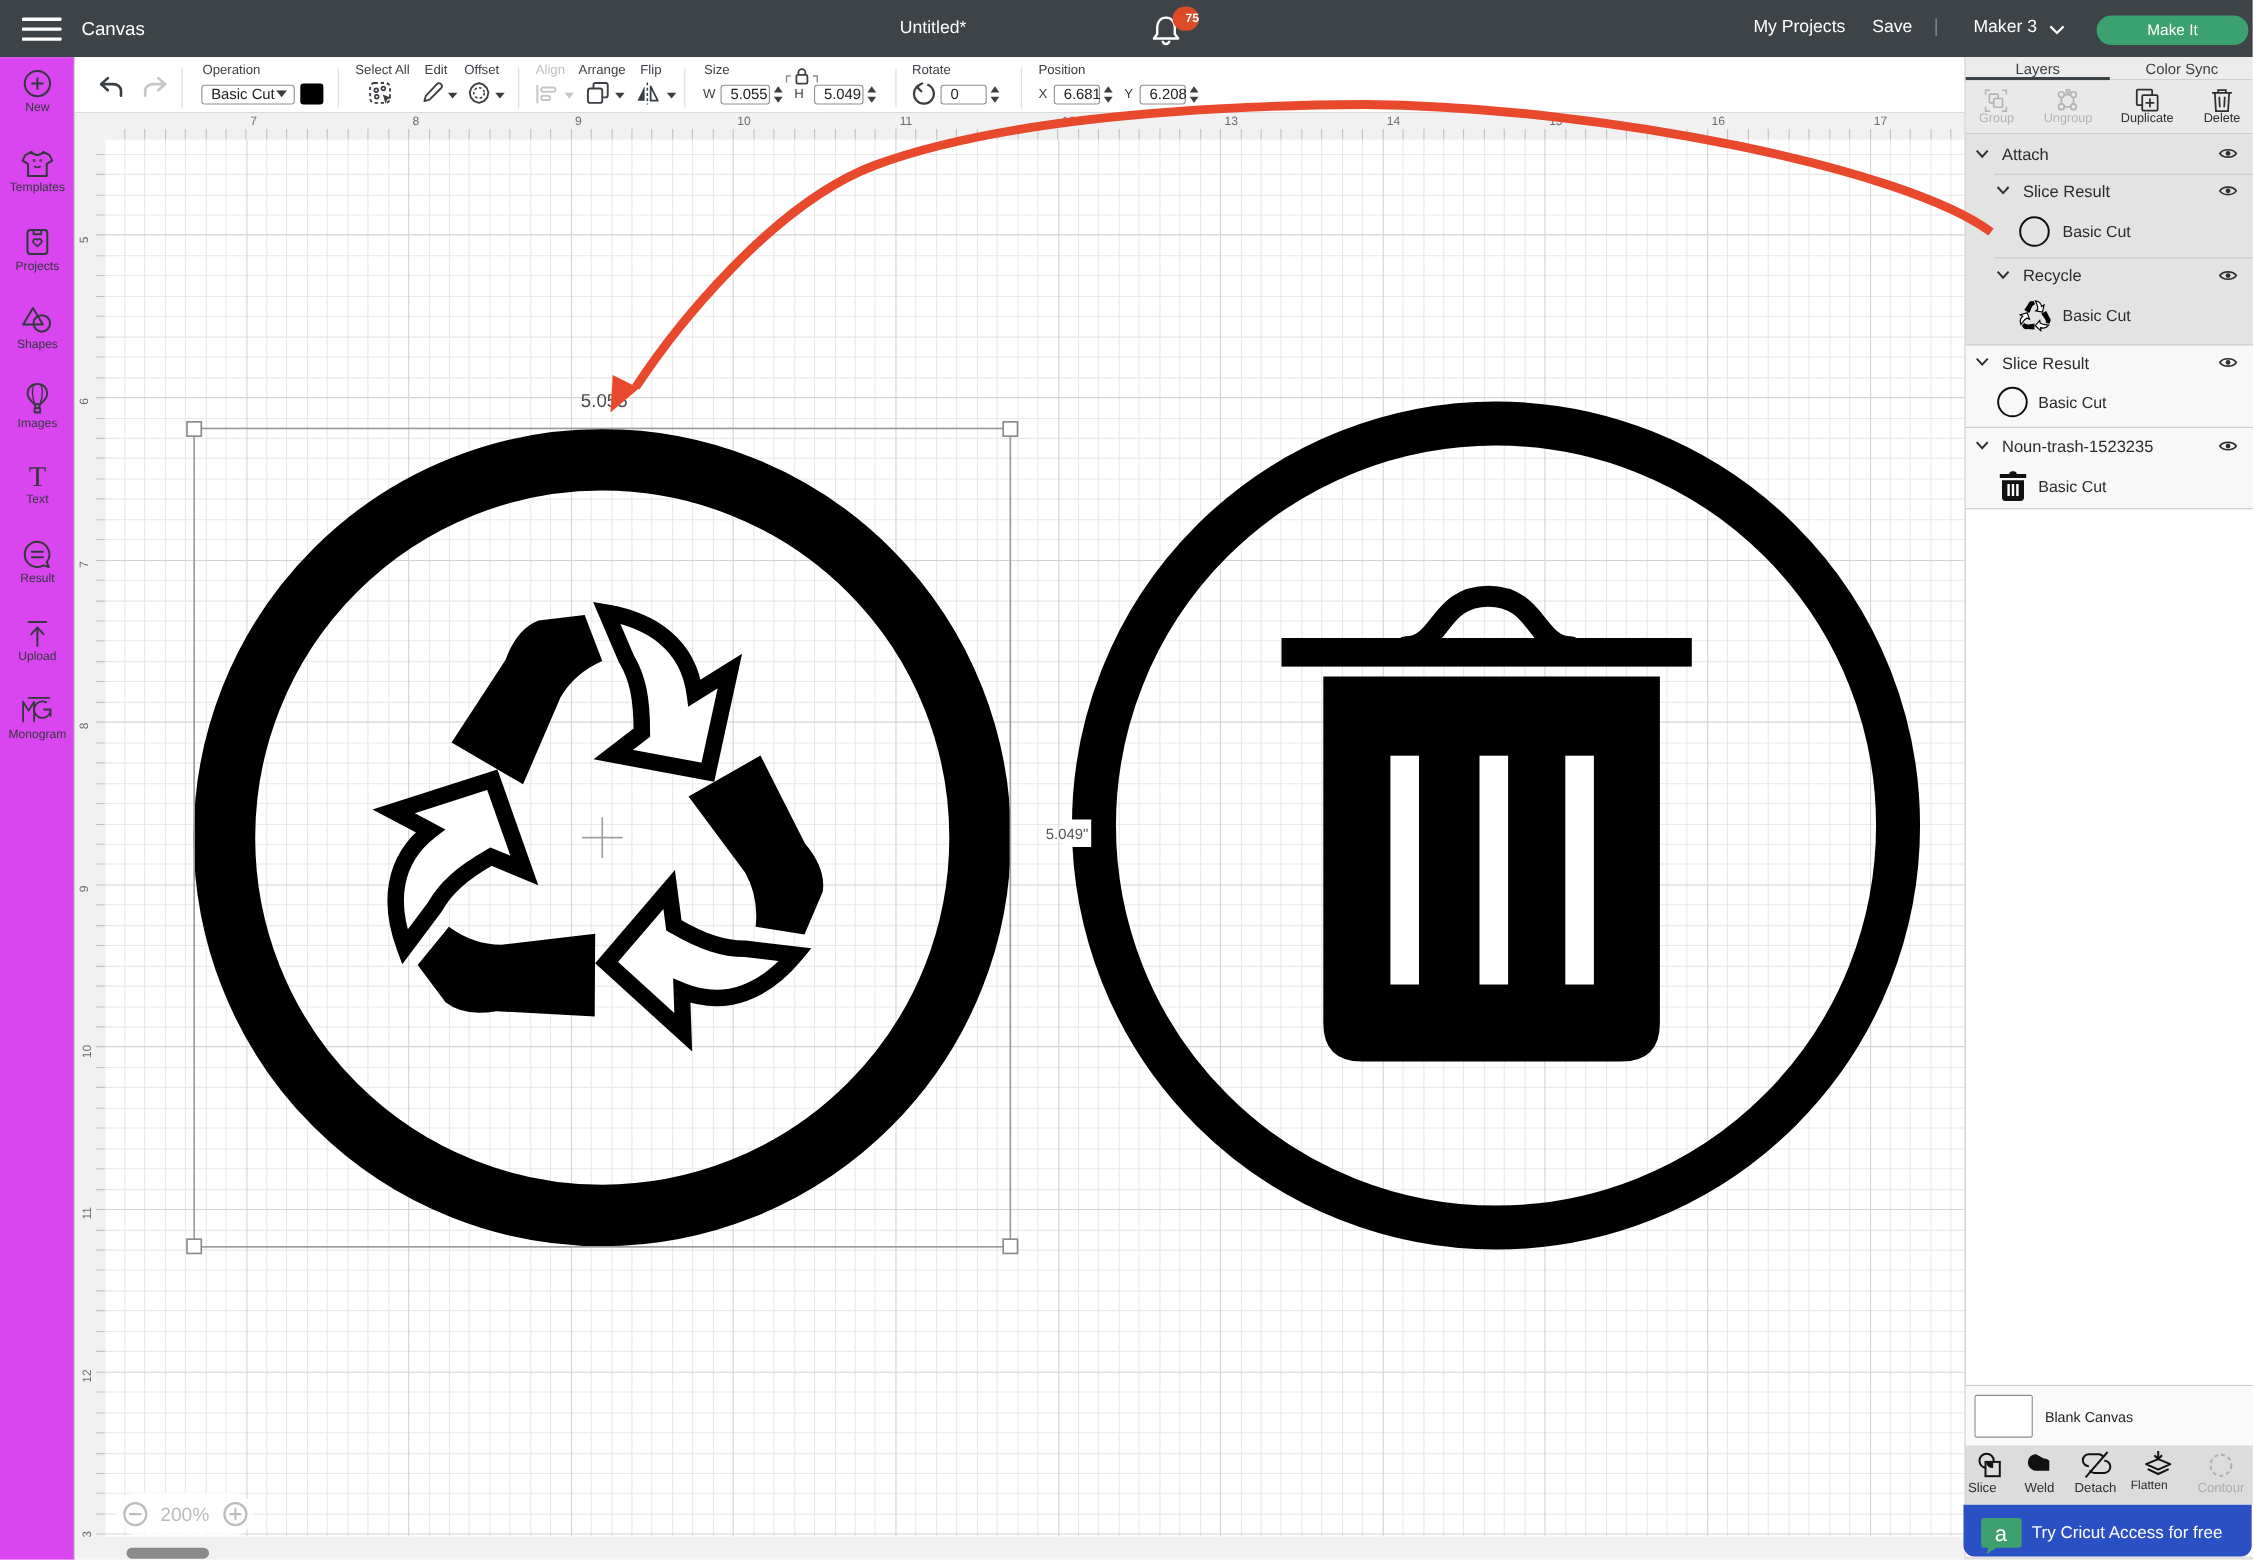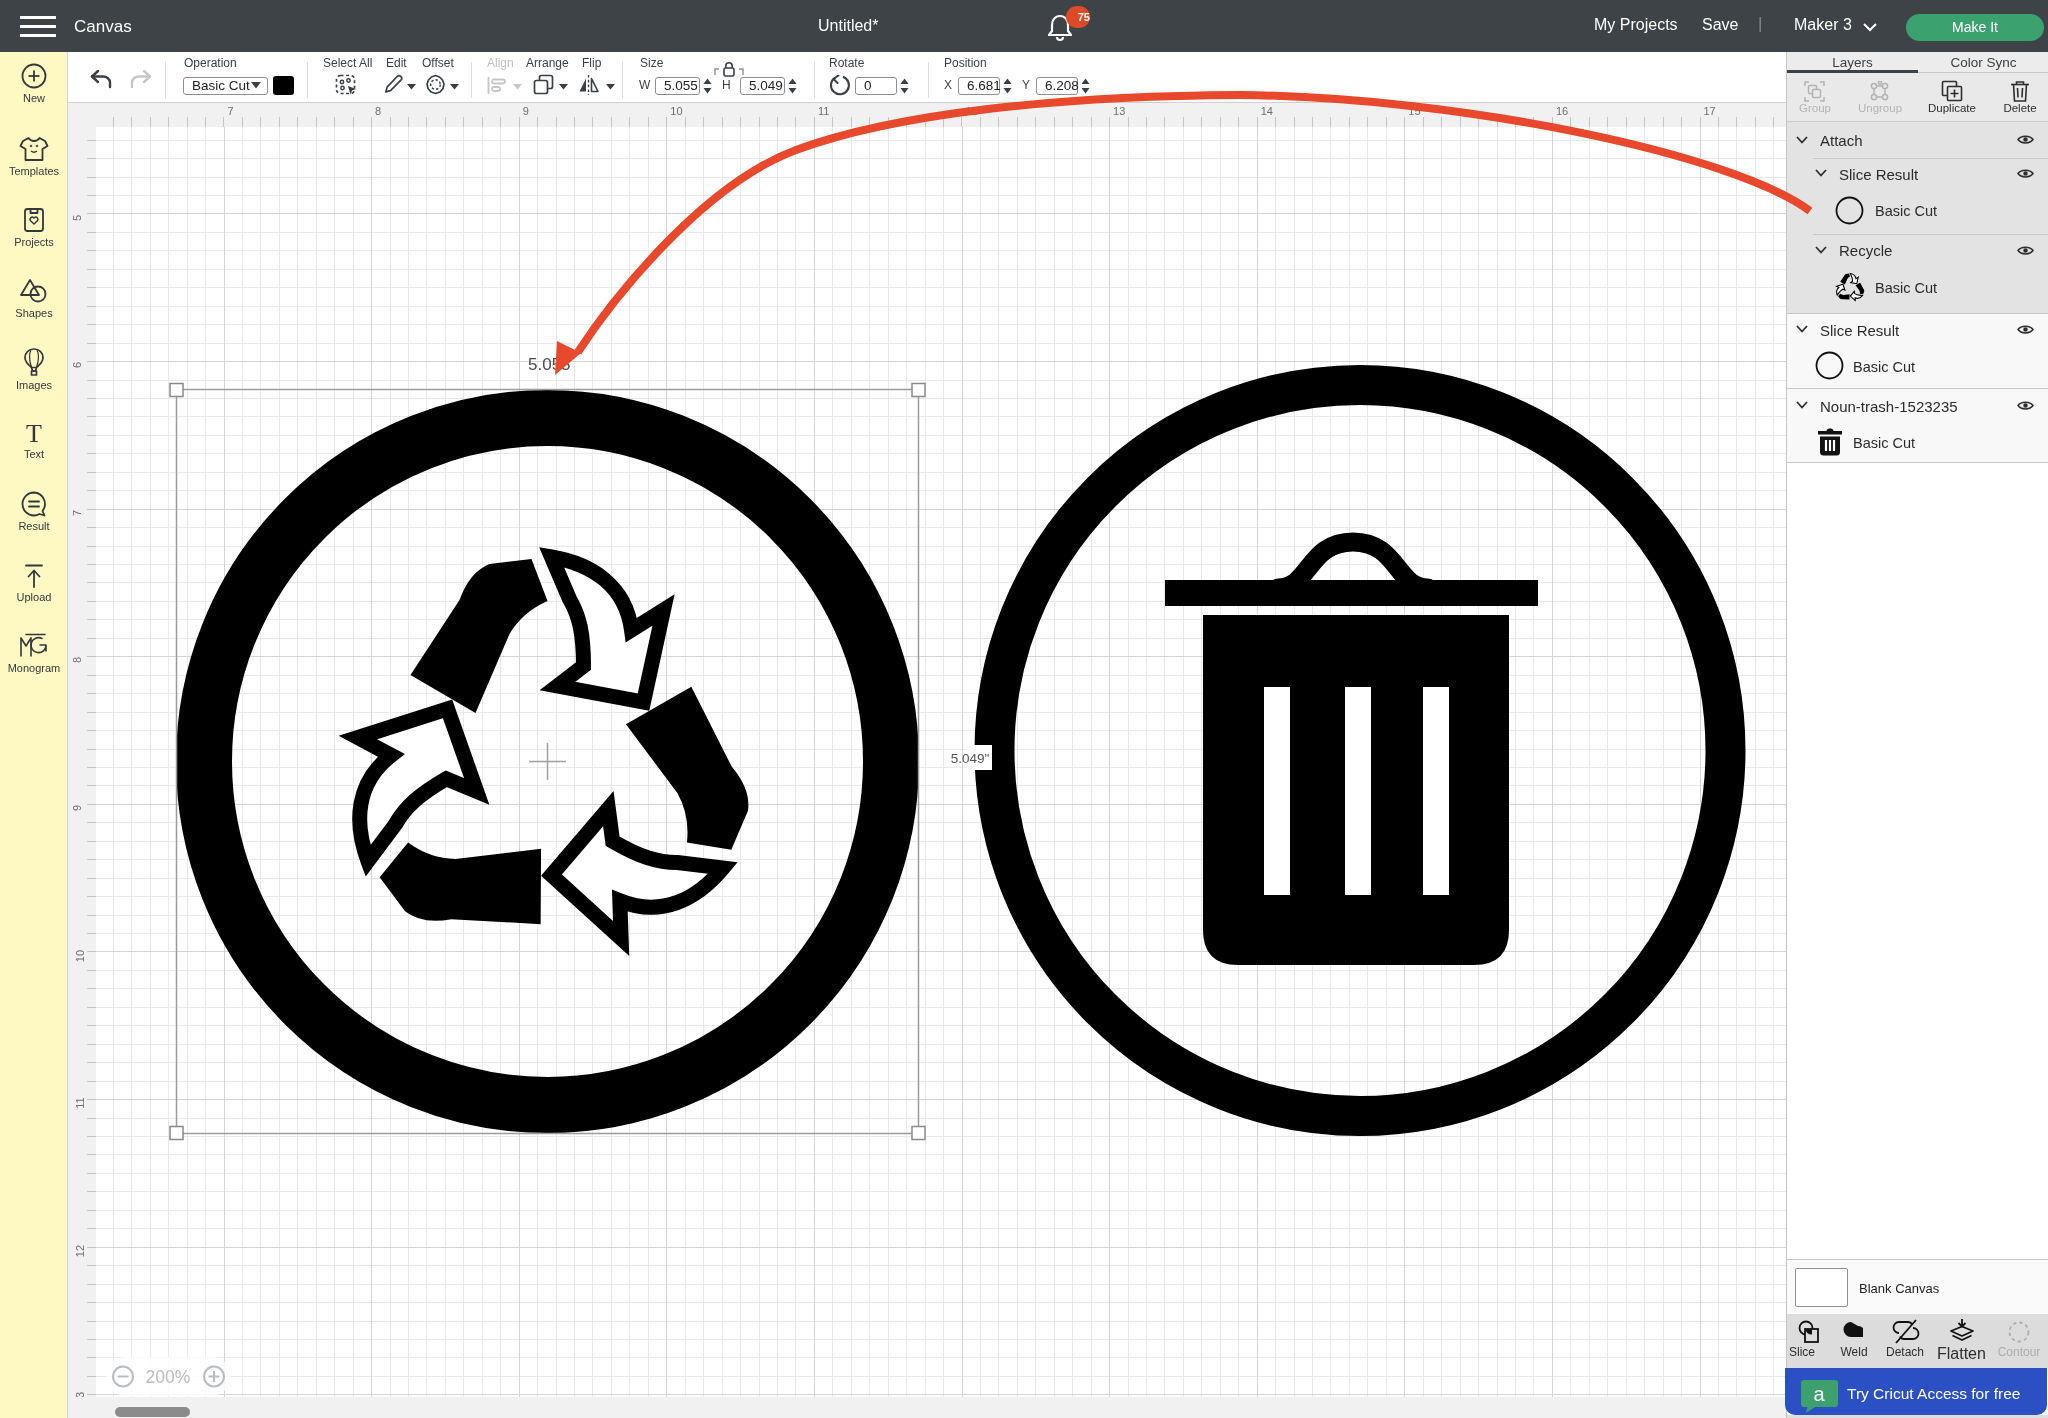--- a/index.html
+++ b/index.html
@@ -2,21 +2,21 @@
 <html><head>
 <meta charset="utf-8">
 <style>
 *{margin:0;padding:0;box-sizing:border-box}
 html,body{width:2048px;height:1418px;font-family:"Liberation Sans",sans-serif;background:#fff;overflow:hidden;position:relative}
 .abs{position:absolute}
 
 #topbar{position:absolute;left:0;top:0;width:2048px;height:52px;background:#3d4347;color:#fff}
 #topbar .ttl{position:absolute;font-size:17px;color:#fff}
 
-#sidebar{position:absolute;left:0;top:52px;width:68px;height:1366px;background:#fef9c3;border-right:1px solid #d2d2d2}
+#sidebar{position:absolute;left:0;top:52px;width:68px;height:1366px;background:#d946ef;border-right:1px solid #d2d2d2}
 .sbitem{position:absolute;left:0;width:68px;text-align:center;color:#33383c}
 .sbitem .lbl{font-size:11px;display:block;margin-top:2px}
 
 #toolbar{position:absolute;left:68px;top:52px;width:1718px;height:51px;background:#fff;border-bottom:1px solid #d0d0d0}
 .tlabel{position:absolute;font-size:12px;color:#3a3f44;top:56px;white-space:nowrap}
 .tdiv{position:absolute;top:62px;height:36px;width:1px;background:#dcdcdc}
 .tinput{position:absolute;top:77px;height:18px;border:1px solid #8f8f8f;border-radius:3px;background:#fff;font-size:13.5px;color:#222;line-height:16px;padding-left:8px}
 .stepper{position:absolute;top:78px;width:9px;height:16px}
 
 #corner{position:absolute;left:68px;top:103px;width:28px;height:24px;background:#f1f1f2}
@@ -451,21 +451,21 @@
   <div class="abs" style="left:66px;top:383px;font-size:14.5px;color:#2b2b2b">Basic Cut</div>
 
   <div class="abs" style="left:0;top:1207px;width:262px;height:55px;background:#fafafa;border-top:1px solid #c8c8c8"></div>
   <div class="abs" style="left:8px;top:1216px;width:53px;height:39px;background:#fff;border:1.5px solid #8f8f8f;border-radius:2px"></div>
   <div class="abs" style="left:72px;top:1229px;font-size:13px;color:#222">Blank Canvas</div>
 
   <div class="abs" style="left:0;top:1262px;width:262px;height:54px;background:#dcdcdc"></div>
   <div class="abs" style="left:2px;top:1293px;width:40px;text-align:left;font-size:12px;color:#2e2e2e">Slice</div>
   <div class="abs" style="left:46px;top:1293px;width:42px;text-align:center;font-size:12px;color:#2e2e2e">Weld</div>
   <div class="abs" style="left:94px;top:1293px;width:48px;text-align:center;font-size:12px;color:#2e2e2e">Detach</div>
-  <div class="abs" style="left:150px;top:1293px;width:48px;text-align:center;font-size:16px;color:#2e2e2e">Flatten</div>
+  <div class="abs" style="left:150px;top:1293px;width:48px;text-align:left;font-size:11px;color:#2e2e2e">Flatten</div>
   <div class="abs" style="left:206px;top:1293px;width:52px;text-align:center;font-size:12px;color:#adadad">Contour</div>
   <svg class="abs" style="left:10px;top:1268px" width="24" height="24" viewBox="0 0 24 24">
       <circle cx="9" cy="8" r="6.5" fill="none" stroke="#111" stroke-width="1.8"></circle>
       <rect x="8" y="9" width="13" height="13" fill="#dcdcdc" stroke="#111" stroke-width="1.8"></rect>
       <path d="M8.5 9.5 a6.5 6.5 0 0 0 6.5 5 V9.5 Z" fill="#111"></path>
     </svg>
   <svg class="abs" style="left:55px;top:1268px" width="24" height="24" viewBox="0 0 24 24">
       <path d="M9 2 a7.5 7.5 0 0 0 0 15 h12 v-9 a7 7 0 0 0 -5 -2 Z" fill="#111"></path>
     </svg>
   <svg class="abs" style="left:104px;top:1267px" width="30" height="26" viewBox="0 0 30 26">

